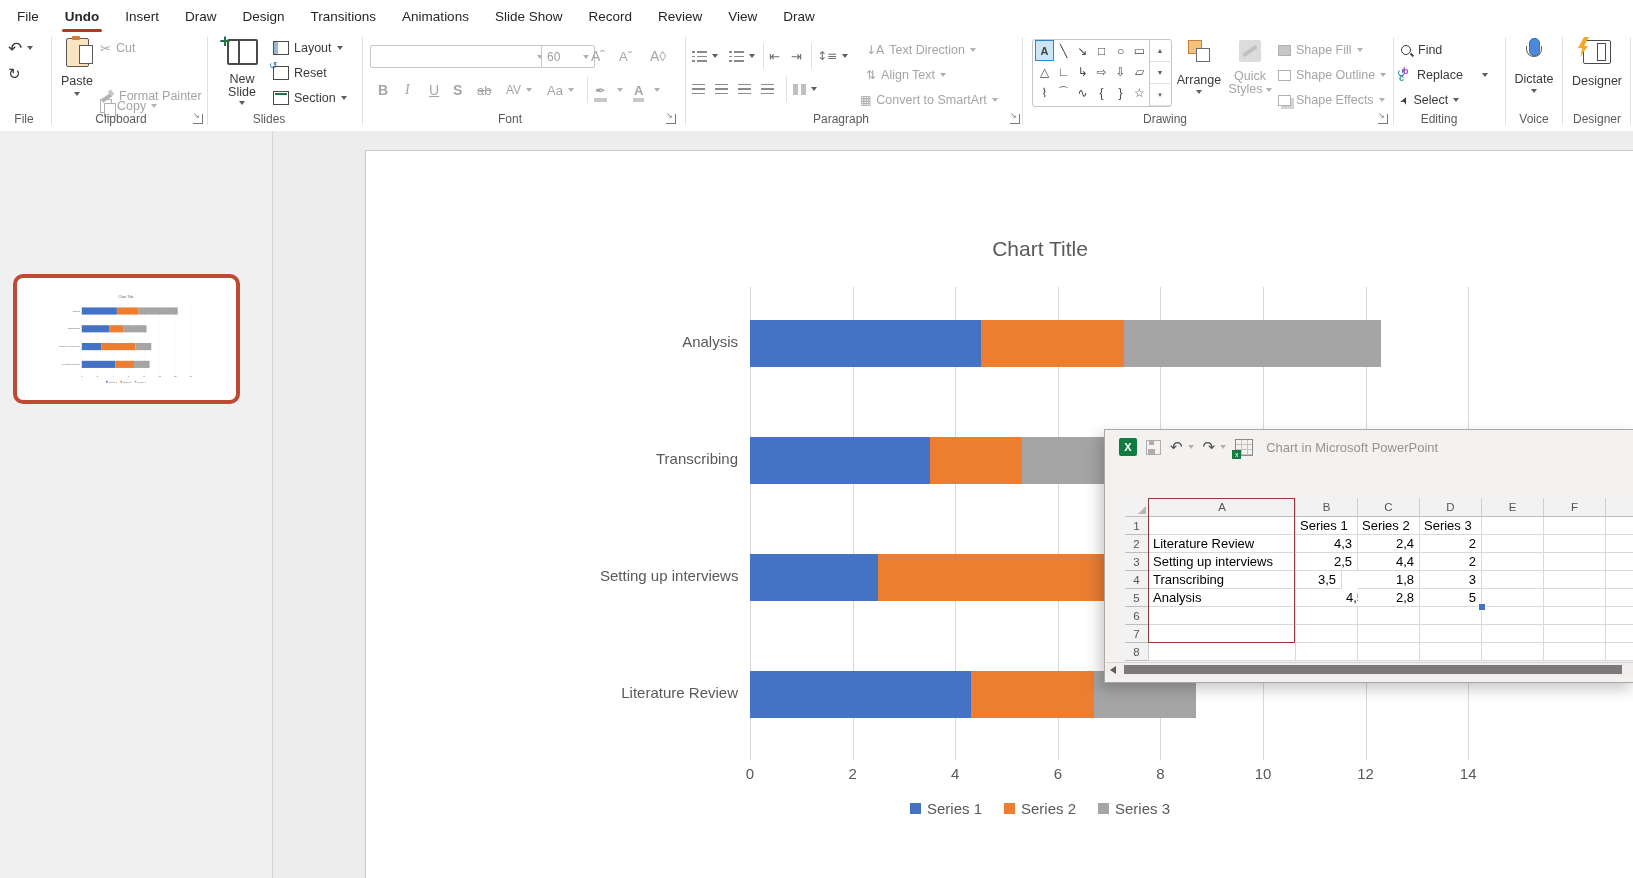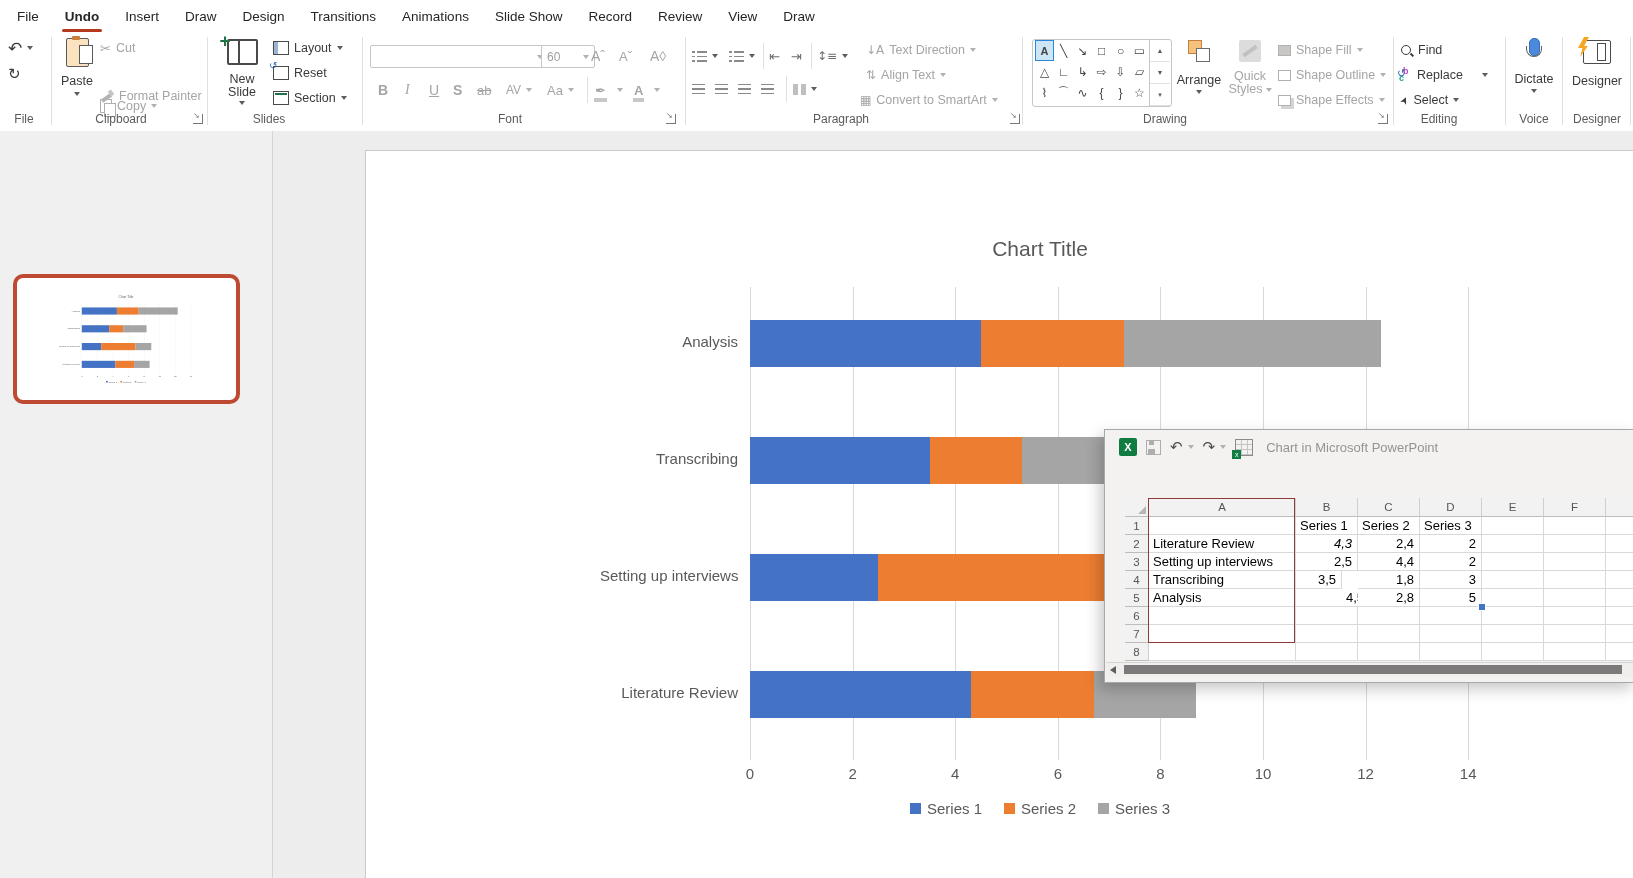--- a/index.html
+++ b/index.html
@@ -539,21 +539,21 @@
         <div class="cell hdr" style="left: 0px; top: 19px; width: 24px; height: 18px;">1</div>
         <div class="cell txt" style="left: 24px; top: 19px; width: 147px; height: 18px;"></div>
         <div class="cell txt" style="left: 171px; top: 19px; width: 62px; height: 18px;">Series 1</div>
         <div class="cell txt" style="left: 233px; top: 19px; width: 62px; height: 18px;">Series 2</div>
         <div class="cell txt" style="left: 295px; top: 19px; width: 62px; height: 18px;">Series 3</div>
         <div class="cell txt" style="left: 357px; top: 19px; width: 62px; height: 18px;"></div>
         <div class="cell txt" style="left: 419px; top: 19px; width: 62px; height: 18px;"></div>
         <div class="cell txt" style="left: 481px; top: 19px; width: 28px; height: 18px;"></div>
         <div class="cell hdr" style="left: 0px; top: 37px; width: 24px; height: 18px;">2</div>
         <div class="cell txt" style="left: 24px; top: 37px; width: 147px; height: 18px;">Literature Review</div>
-        <div class="cell num" style="left: 171px; top: 37px; width: 62px; height: 18px; font-style: italic;">4,3</div>
+        <div class="cell num" style="left: 171px; top: 37px; width: 62px; height: 18px;">4,3</div>
         <div class="cell num" style="left: 233px; top: 37px; width: 62px; height: 18px;">2,4</div>
         <div class="cell num" style="left: 295px; top: 37px; width: 62px; height: 18px;">2</div>
         <div class="cell txt" style="left: 357px; top: 37px; width: 62px; height: 18px;"></div>
         <div class="cell txt" style="left: 419px; top: 37px; width: 62px; height: 18px;"></div>
         <div class="cell txt" style="left: 481px; top: 37px; width: 28px; height: 18px;"></div>
         <div class="cell hdr" style="left: 0px; top: 55px; width: 24px; height: 18px;">3</div>
         <div class="cell txt" style="left: 24px; top: 55px; width: 147px; height: 18px;">Setting up interviews</div>
         <div class="cell num" style="left: 171px; top: 55px; width: 62px; height: 18px;">2,5</div>
         <div class="cell num" style="left: 233px; top: 55px; width: 62px; height: 18px;">4,4</div>
         <div class="cell num" style="left: 295px; top: 55px; width: 62px; height: 18px;">2</div>

